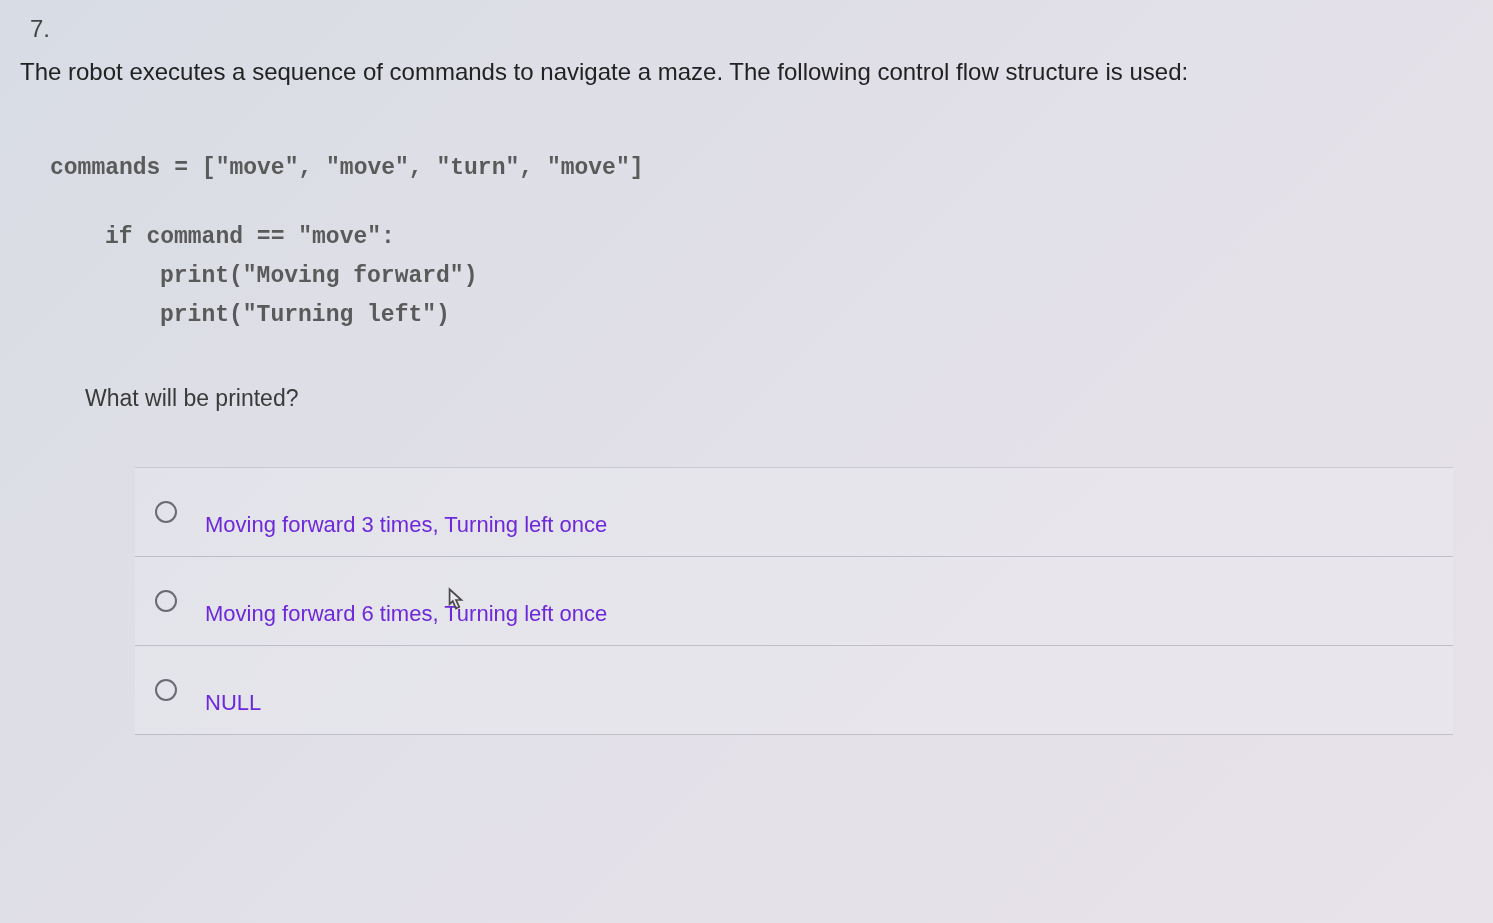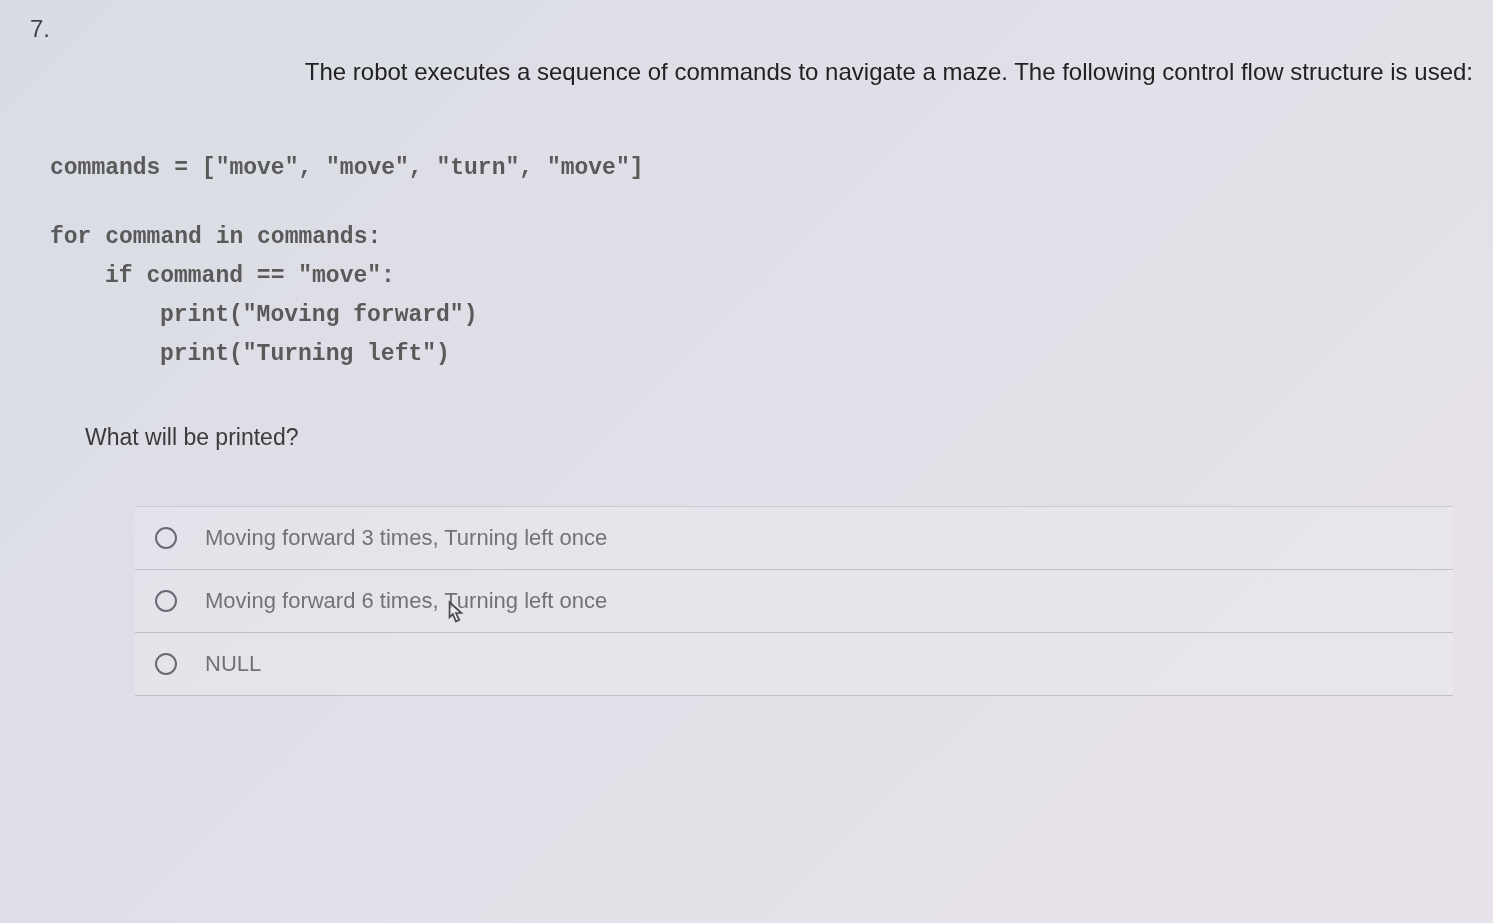--- a/index.html
+++ b/index.html
@@ -21,21 +21,20 @@
       color: #444;
       margin-bottom: 12px;
       margin-left: 10px;
     }
     .question-text {
       font-size: 24px;
       color: #222;
       font-weight: 500;
       margin-bottom: 60px;
       line-height: 1.4;
-      text-align: right;
     }
     .code-block {
       font-family: 'Courier New', Courier, monospace;
       font-size: 23px;
       color: #5a5a5a;
       margin-left: 30px;
       margin-bottom: 50px;
       line-height: 1.7;
       font-weight: bold;
     }
@@ -75,21 +74,22 @@
       width: 22px;
       height: 22px;
       border: 2px solid #6a6a72;
       border-radius: 50%;
       margin-right: 28px;
       flex-shrink: 0;
       background: transparent;
     }
     .option-label {
       font-size: 22px;
-      color: #737373;
+      color: #6d28d9;
+      margin-top: 26px;
     }
     .cursor-icon {
       position: absolute;
       left: 308px;
       top: 28px;
       pointer-events: none;
     }
     .cursor-icon svg {
       width: 26px;
       height: 30px;
@@ -98,21 +98,20 @@
 </head>
 <body>
 
 <div class="question-number">7.</div>
 
 <div class="question-text">The robot executes a sequence of commands to navigate a maze. The following control flow structure is used:</div>
 
 <div class="code-block">
   <div>commands = ["move", "move", "turn", "move"]</div>
   <div class="spacer"></div>
-  <div>for command in commands:</div>
   <div class="indent1">if command == "move":</div>
   <div class="indent2">print("Moving forward")</div>
   <div class="indent2">print("Turning left")</div>
 </div>
 
 <div class="sub-question">What will be printed?</div>
 
 <div class="options-container">
   <div class="option-row">
     <div class="radio-circle"></div>

